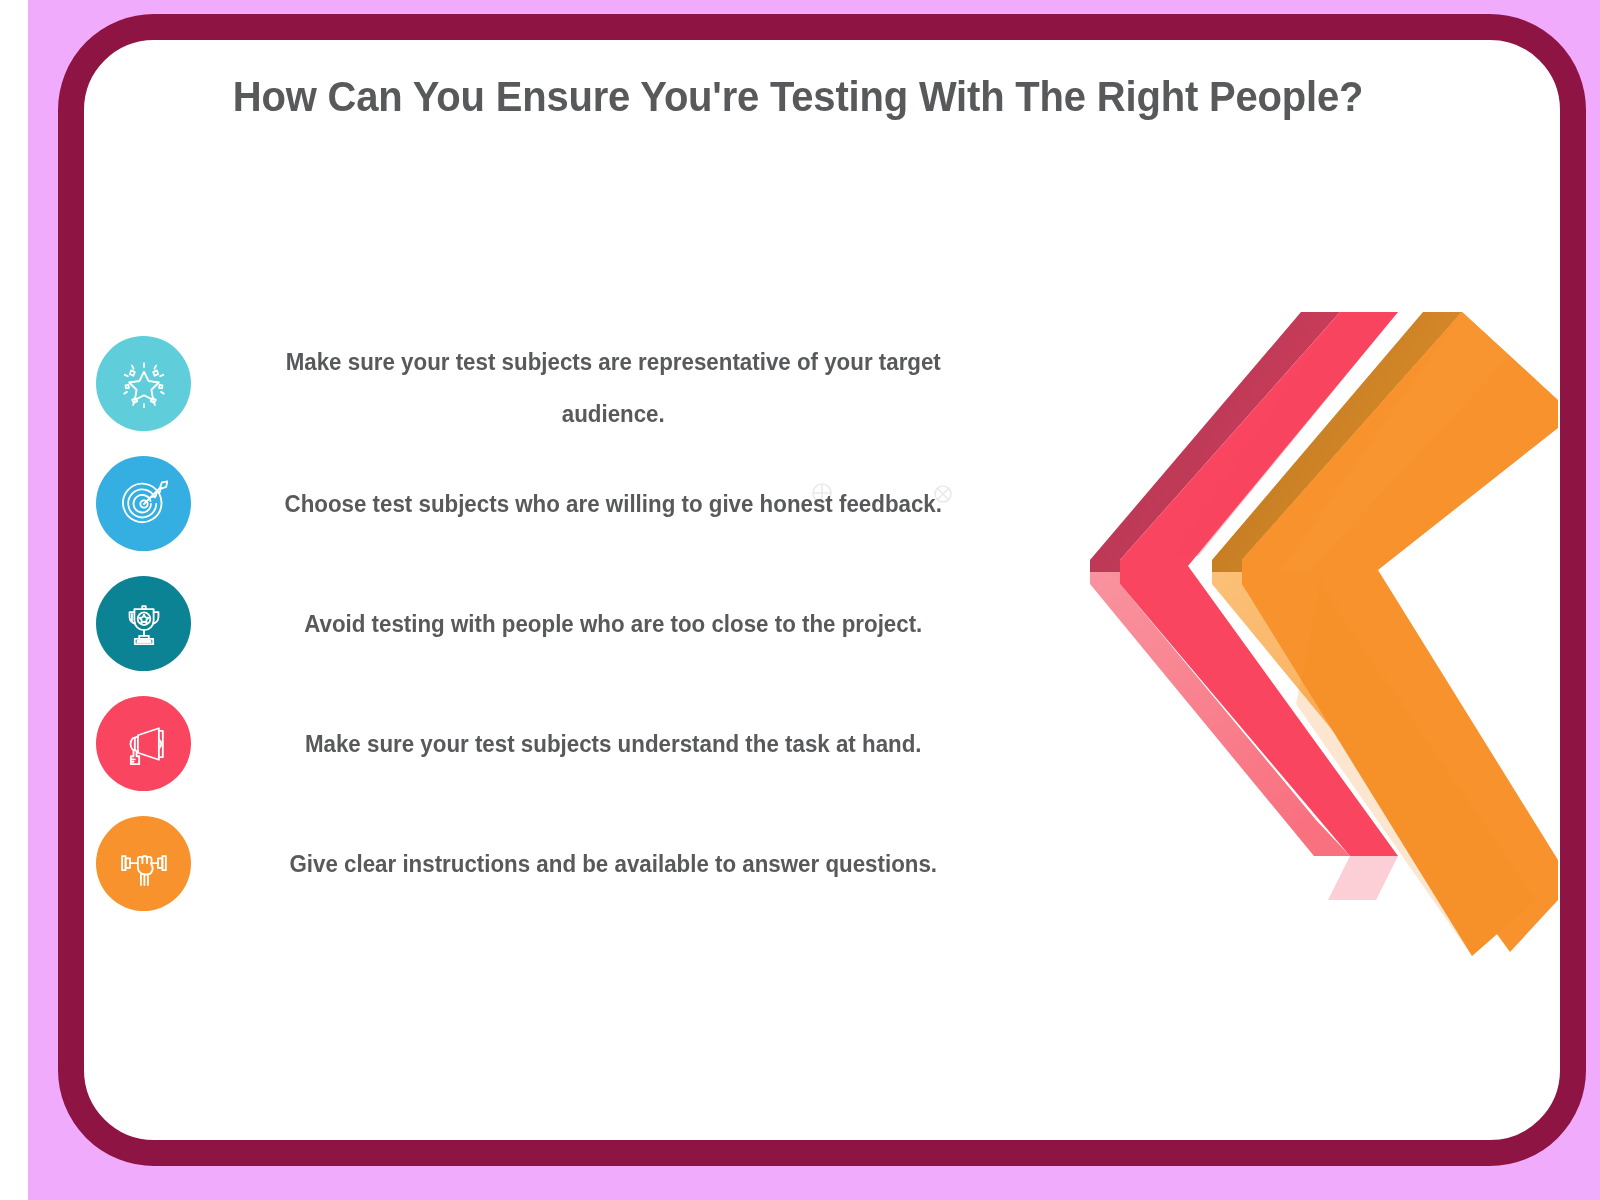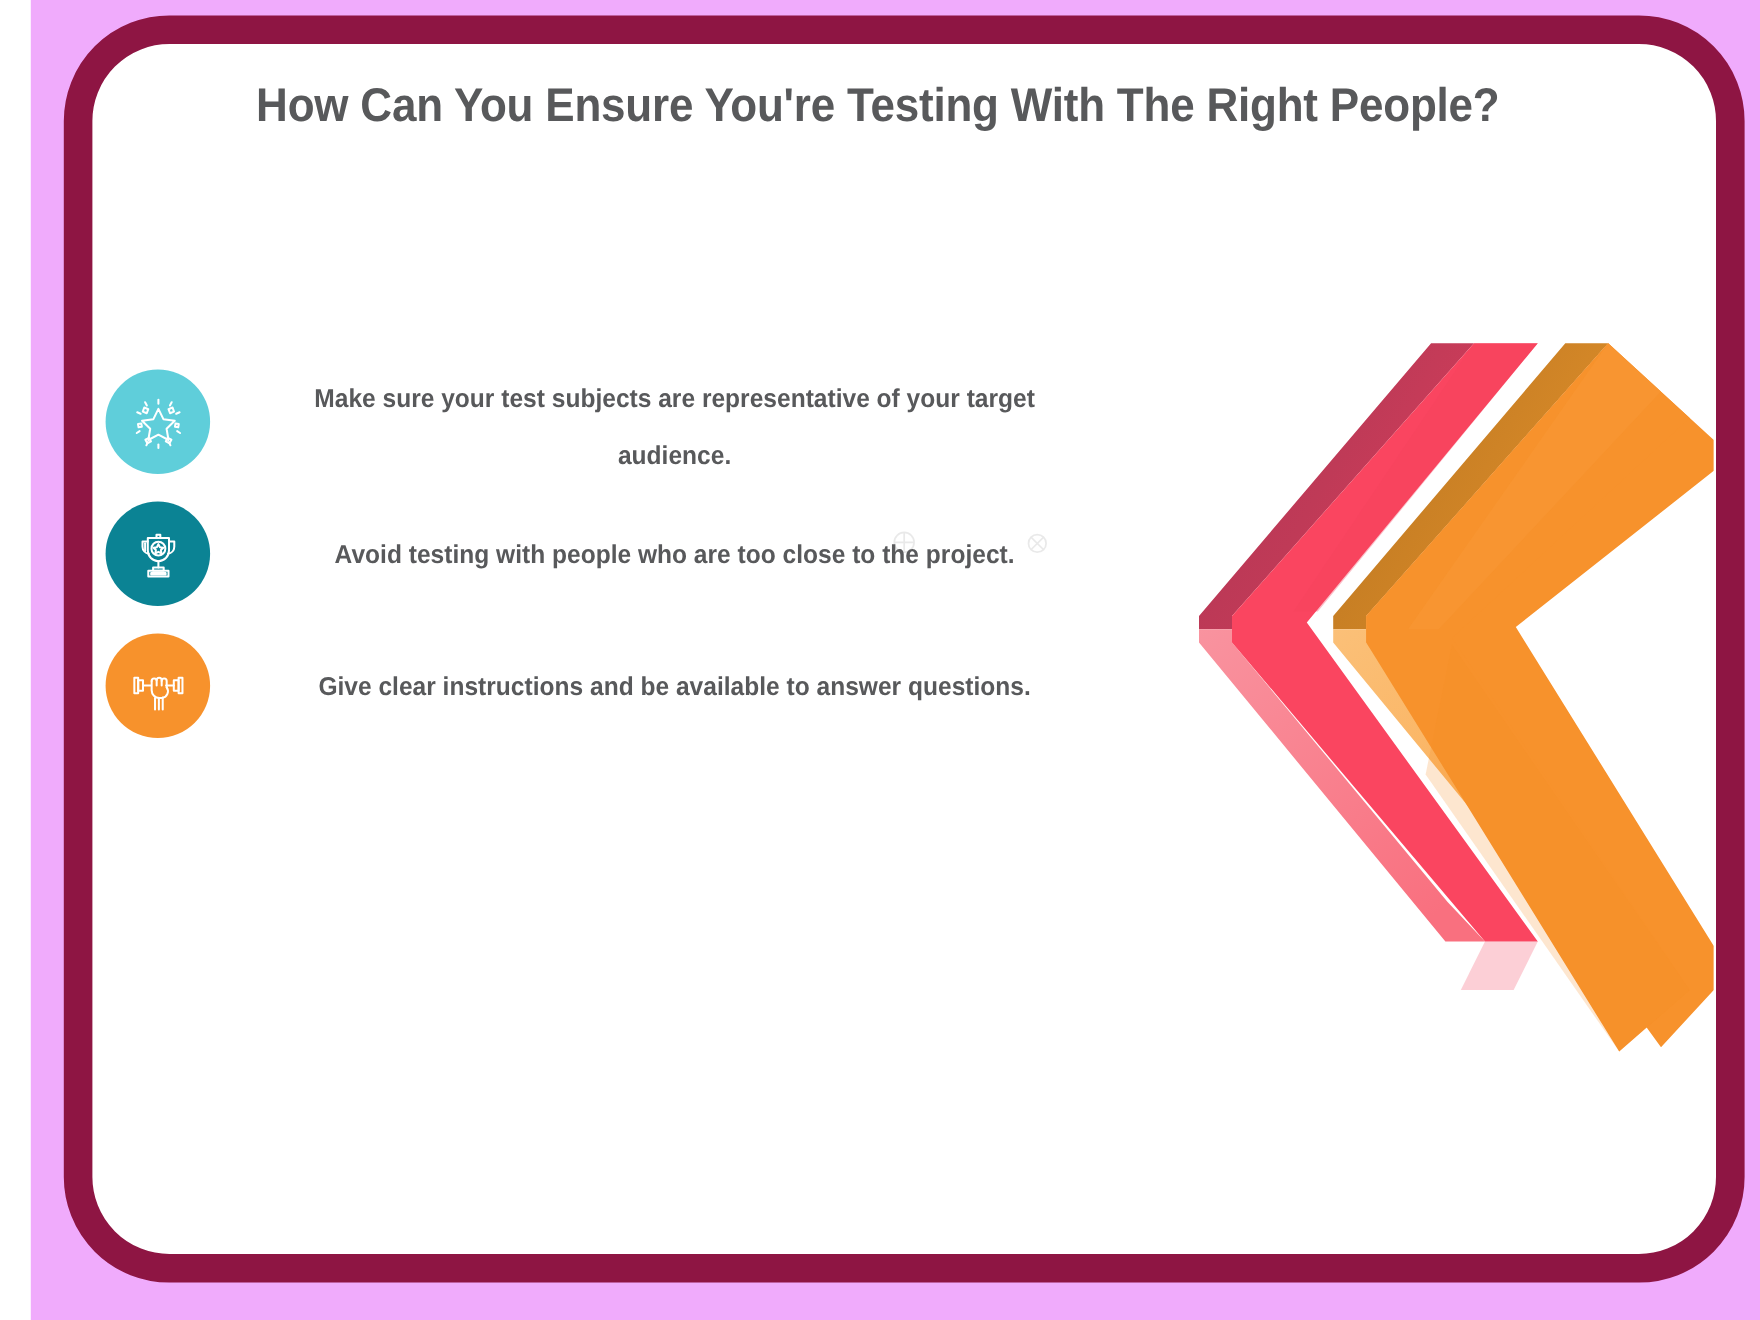--- a/index.html
+++ b/index.html
@@ -145,40 +145,70 @@
           <path d="M46.7 16.5 l-4.2 1.8 1.6 4.2 4.1 -1.7 z"></path>
           <path d="M10.8 33.7 l3.4 -0.6 0.6 3.4 -3.4 0.6 z"></path>
           <path d="M53.2 33.7 l-3.4 -0.6 -0.6 3.4 3.4 0.6 z"></path>
           <path d="M18.5 50 l3.8 -2 2 3.7 -3.8 2 z"></path>
           <path d="M45.5 50 l-3.8 -2 -2 3.7 3.8 2 z"></path>
         </svg>
       </div>
       <div class="row-text">Make sure your test subjects are representative of your target audience.</div>
     </div>
 
+    <div class="row one-line">
+      <div class="icon-circle" style="background:#35AEE2">
+        <svg viewBox="0 0 64 64" fill="none" stroke="#FFFFFF" stroke-width="2.1" stroke-linecap="round" stroke-linejoin="round">
+          <path d="M49.5 20.5 A22 22 0 1 0 52 32 A22 22 0 0 0 49.5 20.5"></path>
+          <path d="M44.5 24.5 A16 16 0 1 0 46 32"></path>
+          <path d="M39.5 28.5 A10 10 0 1 0 40 32"></path>
+          <circle cx="32" cy="32" r="4.2"></circle>
+          <path d="M32 32 L50 14"></path>
+          <path d="M50 14 l2.4 -6.6 6.2 -1.2 -1.2 6.2 -6.6 2.4"></path>
+          <path d="M44.5 19.5 l5.6 -1.1 1.1 -5.6"></path>
+          <path d="M40 24 l5.6 -1.1 1.1 -5.6"></path>
+        </svg>
+      </div>
+      <div class="row-text">Choose test subjects who are willing to give honest feedback.</div>
+    </div>
 
     <div class="row one-line">
       <div class="icon-circle" style="background:#0B8394">
         <svg viewBox="0 0 64 64" fill="none" stroke="#FFFFFF" stroke-width="2.1" stroke-linecap="round" stroke-linejoin="round">
           <path d="M21 15 L43 15 L43 28 A11 11 0 0 1 32 39 A11 11 0 0 1 21 28 Z"></path>
           <path d="M21 18.5 L15.5 18.5 L15.5 24 A7.5 7.5 0 0 0 22 31.4"></path>
           <path d="M43 18.5 L48.5 18.5 L48.5 24 A7.5 7.5 0 0 1 42 31.4"></path>
           <path d="M32 39 L32 45.5"></path>
           <path d="M26.5 45.5 L37.5 45.5 L37.5 49 L26.5 49 Z"></path>
           <path d="M21.5 49 L42.5 49 L42.5 55 L21.5 55 Z"></path>
           <path d="M24.5 51.3 L39.5 51.3 L39.5 52.8 L24.5 52.8 Z"></path>
           <circle cx="32" cy="26" r="7.2"></circle>
           <path d="M32 21.3 L33.6 24.5 L37.1 25 L34.6 27.5 L35.2 31 L32 29.3 L28.8 31 L29.4 27.5 L26.9 25 L30.4 24.5 Z"></path>
           <path d="M30 11.5 L34 11.5 L34 15 L30 15 Z"></path>
           <path d="M18.2 20.5 L18.2 28.5"></path>
         </svg>
       </div>
       <div class="row-text">Avoid testing with people who are too close to the project.</div>
     </div>
 
+    <div class="row one-line">
+      <div class="icon-circle" style="background:#FA4560">
+        <svg viewBox="0 0 64 64" fill="none" stroke="#FFFFFF" stroke-width="2.1" stroke-linecap="round" stroke-linejoin="round">
+          <path d="M25 22 L49 14 L49 50 L25 42 Z"></path>
+          <path d="M49 17 L53.5 17 L53.5 47 L49 47"></path>
+          <path d="M49 27 A6 6 0 0 1 49 37"></path>
+          <path d="M25 23.5 L19 25.5 A7.8 9 0 0 0 19 38.5 L25 40.5"></path>
+          <path d="M21.5 24.8 L21.5 39.2"></path>
+          <path d="M20 40.5 L20 46 L17 46 L17 55 L26.5 55 L26.5 46 L23.5 46 L23.5 41.7"></path>
+          <path d="M17 49.5 L21.5 49.5"></path>
+          <path d="M17 52.3 L20 52.3"></path>
+        </svg>
+      </div>
+      <div class="row-text">Make sure your test subjects understand the task at hand.</div>
+    </div>
 
     <div class="row one-line">
       <div class="icon-circle" style="background:#F7922C">
         <svg viewBox="0 0 64 64" fill="none" stroke="#FFFFFF" stroke-width="2.1" stroke-linecap="round" stroke-linejoin="round">
           <path d="M7 23 L11 23 L11 39 L7 39 Z"></path>
           <path d="M11 25.5 L16 25.5 L16 36.5 L11 36.5 Z"></path>
           <path d="M57 23 L53 23 L53 39 L57 39 Z"></path>
           <path d="M53 25.5 L48 25.5 L48 36.5 L53 36.5 Z"></path>
           <path d="M16 31 L24 31"></path>
           <path d="M40 31 L48 31"></path>

